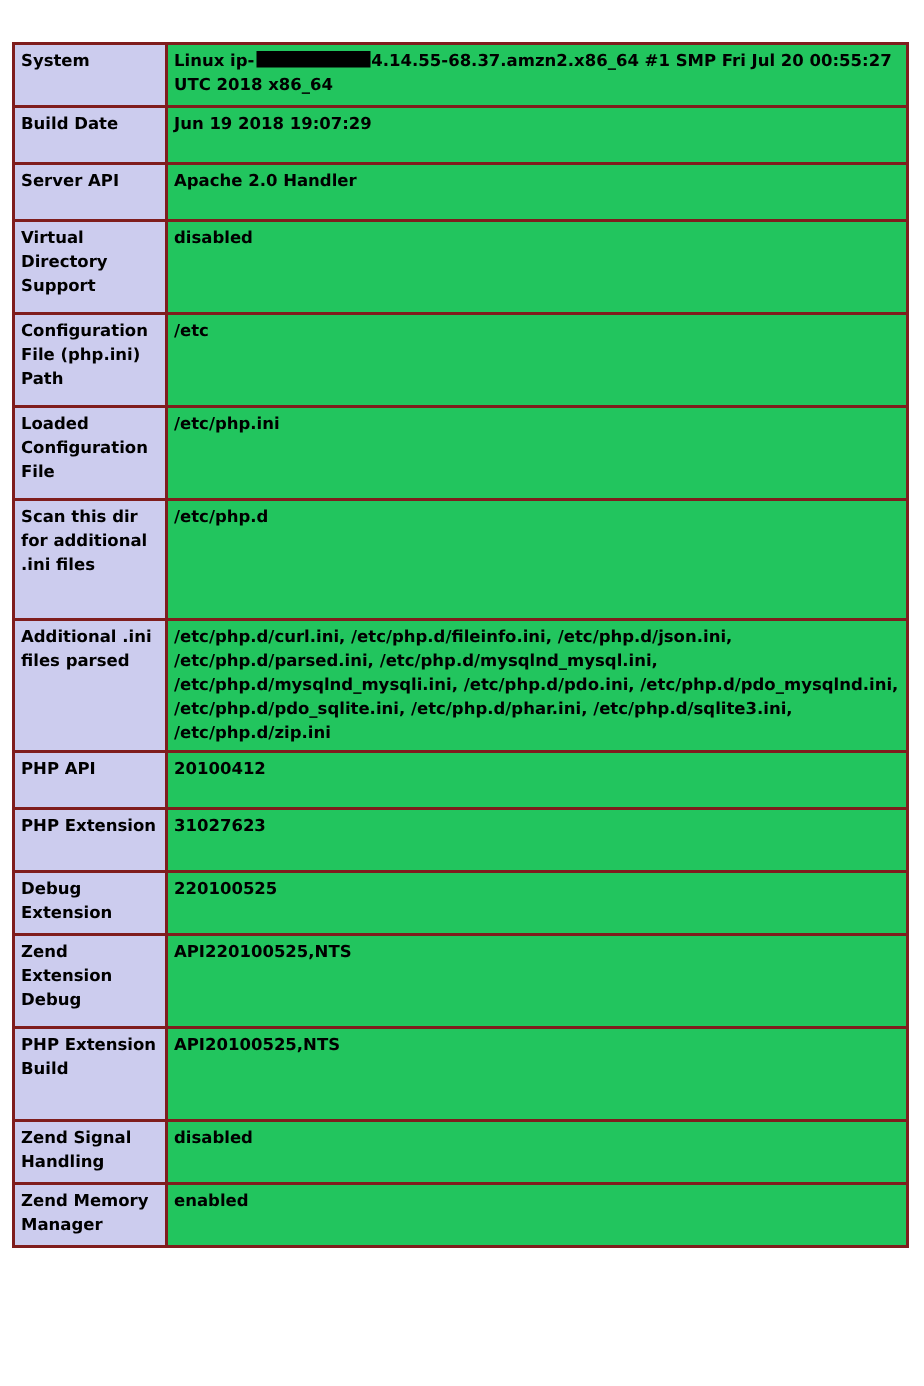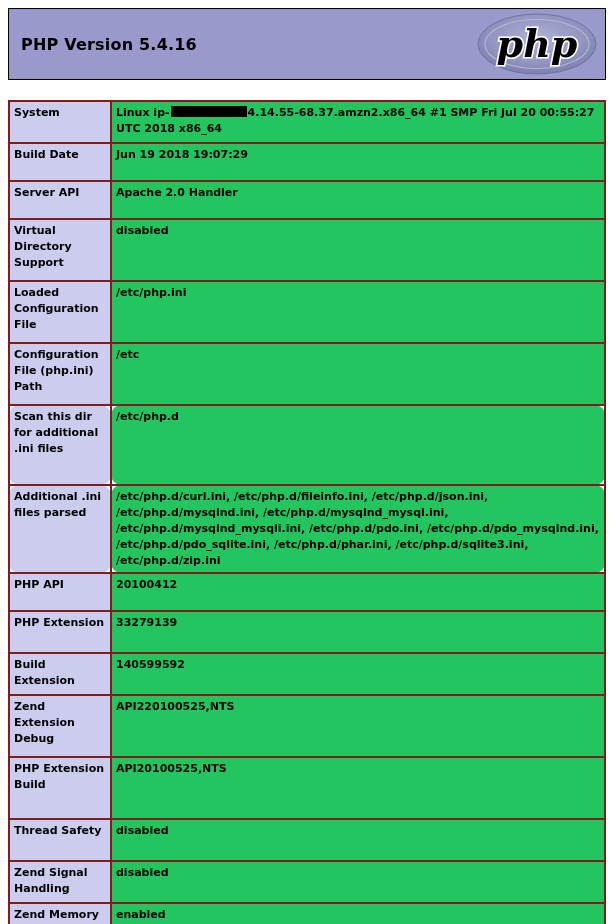--- a/index.html
+++ b/index.html
@@ -80,54 +80,36 @@
   }
   td.value {
     background: #22c55e;
     color: #000000;
     font-weight: bold;
   }
   
   tr.h1 td { height: 30px; }
   tr.h2 td { height: 34px; }
   tr.h3 td { height: 54px; margin-top: 21px; }
-  tr.h4 td { height: 72px; border-radius: 10px; }
+  tr.h4 td { height: 72px; }
 
   .redaction-bar {
     display: inline-block;
     width: 76px;
     height: 11px;
     background: #000000;
     vertical-align: -1px;
     margin: 0 1px;
   }
 </style>
 </head>
 <body>
 
 <div class="page">
 
-  <div class="header-banner">
-    <div class="header-title">PHP Version 5.4.16</div>
-
-    <div class="php-logo">
-      <svg width="120" height="64" viewBox="0 0 120 64" xmlns="http://www.w3.org/2000/svg">
-        <defs>
-          <radialGradient id="logoGrad" cx="50%" cy="42%" r="62%">
-            <stop offset="0%" stop-color="#aeb2d5"></stop>
-            <stop offset="62%" stop-color="#9296c0"></stop>
-            <stop offset="100%" stop-color="#777caa"></stop>
-          </radialGradient>
-        </defs>
-        <ellipse cx="60" cy="32" rx="59" ry="30" fill="url(#logoGrad)" stroke="#6f74a4" stroke-width="1"></ellipse>
-        <ellipse cx="60" cy="32" rx="52" ry="24.5" fill="none" stroke="#b9bcda" stroke-width="1.2" opacity="0.85"></ellipse>
-        <text x="60" y="45" text-anchor="middle" font-family="'DejaVu Serif','Liberation Serif',serif" font-size="38" font-style="italic" font-weight="bold" fill="#000000" stroke="#ffffff" stroke-width="3.2" paint-order="stroke fill">php</text>
-      </svg>
-    </div>
-  </div>
 
   <div class="gap"></div>
 
   <table class="infotable">
     <tbody>
         <tr class="h2">
           <td class="label">System</td>
           <td class="value"><span>Linux ip-</span><span class="redaction-bar"></span><span>4.14.55-68.37.amzn2.x86_64 #1 SMP Fri Jul 20 00:55:27 UTC 2018 x86_64</span></td>
         </tr>
         <tr class="h1">
@@ -136,58 +118,54 @@
         </tr>
         <tr class="h1">
           <td class="label">Server API</td>
           <td class="value">Apache 2.0 Handler</td>
         </tr>
         <tr class="h3">
           <td class="label">Virtual Directory Support</td>
           <td class="value">disabled</td>
         </tr>
         <tr class="h3">
+          <td class="label">Configuration File (php.ini) Path</td>
+          <td class="value">/etc</td>
+        </tr>
+        <tr class="h3">
           <td class="label">Loaded Configuration File</td>
           <td class="value">/etc/php.ini</td>
-        </tr>
-        <tr class="h3">
-          <td class="label">Configuration File (php.ini) Path</td>
-          <td class="value">/etc</td>
         </tr>
         <tr class="h4">
           <td class="label">Scan this dir for additional .ini files</td>
           <td class="value">/etc/php.d</td>
         </tr>
         <tr class="h4">
           <td class="label">Additional .ini files parsed</td>
-          <td class="value">/etc/php.d/curl.ini, /etc/php.d/fileinfo.ini, /etc/php.d/json.ini, /etc/php.d/mysqlnd.ini, /etc/php.d/mysqlnd_mysql.ini, /etc/php.d/mysqlnd_mysqli.ini, /etc/php.d/pdo.ini, /etc/php.d/pdo_mysqlnd.ini, /etc/php.d/pdo_sqlite.ini, /etc/php.d/phar.ini, /etc/php.d/sqlite3.ini, /etc/php.d/zip.ini</td>
+          <td class="value">/etc/php.d/curl.ini, /etc/php.d/fileinfo.ini, /etc/php.d/json.ini, /etc/php.d/parsed.ini, /etc/php.d/mysqlnd_mysql.ini, /etc/php.d/mysqlnd_mysqli.ini, /etc/php.d/pdo.ini, /etc/php.d/pdo_mysqlnd.ini, /etc/php.d/pdo_sqlite.ini, /etc/php.d/phar.ini, /etc/php.d/sqlite3.ini, /etc/php.d/zip.ini</td>
         </tr>
         <tr class="h1">
           <td class="label">PHP API</td>
           <td class="value">20100412</td>
         </tr>
         <tr class="h2">
           <td class="label">PHP Extension</td>
-          <td class="value">33279139</td>
+          <td class="value">31027623</td>
         </tr>
         <tr class="h2">
-          <td class="label">Build Extension</td>
-          <td class="value">140599592</td>
+          <td class="label">Debug Extension</td>
+          <td class="value">220100525</td>
         </tr>
         <tr class="h3">
           <td class="label">Zend Extension Debug</td>
           <td class="value">API220100525,NTS</td>
         </tr>
         <tr class="h3">
           <td class="label">PHP Extension Build</td>
           <td class="value">API20100525,NTS</td>
-        </tr>
-        <tr class="h2">
-          <td class="label">Thread Safety</td>
-          <td class="value">disabled</td>
         </tr>
         <tr class="h2">
           <td class="label">Zend Signal Handling</td>
           <td class="value">disabled</td>
         </tr>
         <tr class="h2">
           <td class="label">Zend Memory Manager</td>
           <td class="value">enabled</td>
         </tr>
       </tbody>

